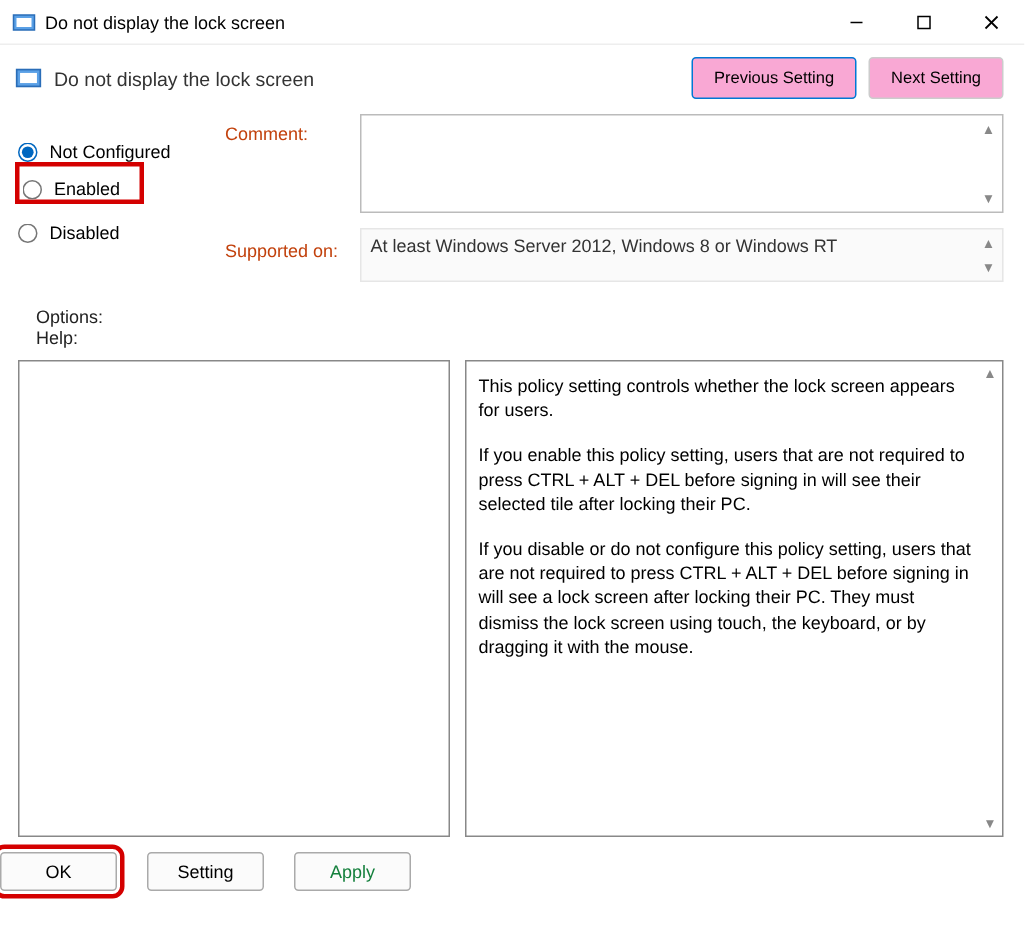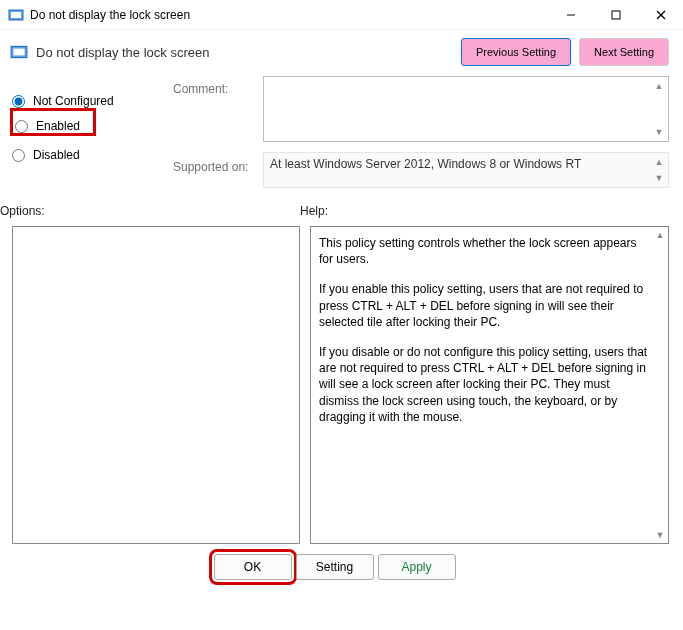--- a/index.html
+++ b/index.html
@@ -55,21 +55,21 @@
   .radio-row {
     display:flex; align-items:flex-end;
     height: 26px; gap:6px; padding-left:2px;
   }
   .radio-row input { margin:0 2px 0 0; }
   .radio-row.selected input { accent-color:#0067c0; }
   .radio-row.emph {
     border:3px solid #d40000;
     width: 86px; height: 28px;
   }
-  .label-col { width: 90px; padding-top:6px; color:#737373;margin-left:23px;}
+  .label-col { width: 90px; padding-top:6px; color:#c2410c;}
   .label-col .lbl { height:68px; display:flex; }
   .field-col { flex:1; display:flex; flex-direction:column; gap:10px;}
   .comment-box {
     height: 66px;
     border:1px solid #bbb;
     background:#fff;
     position:relative;
   }
   .supported-box {
     height: 36px;
@@ -83,44 +83,45 @@
   .vscroll {
     position:absolute; right:2px; top:2px; bottom:2px;
     width:14px; display:flex; flex-direction:column; justify-content:space-between;
   }
   .vscroll .arrow {
     width:14px;height:14px;display:flex;align-items:center;justify-content:center;
     color:#888;font-size:9px;
   }
   .section-labels {
     display:flex;
-    padding: 12px 14px 4px 0;
+    padding: 12px 14px 4px 24px;
     font-size:12px;
     color:#222;
+    flex-direction:column;
   }
   .section-labels .left { width: 300px; }
   .panels {
     display:flex;
     padding: 4px 14px 0 12px;
     gap: 10px;
     justify-content: space-between;
   }
   .options-panel, .help-panel {
     border:1px solid #888;
     background:#fff;
     height: 318px;
   }
   .options-panel { width: 288px; }
   .help-panel { flex:1; position:relative; padding:8px 20px 8px 8px; font-size:12px; line-height:1.35; }
   .help-panel p { margin:0 0 14px 0; }
   .help-panel .vscroll { right:1px; top:1px; bottom:1px; }
   .footer {
-    display:flex; justify-content:center;
+    display:flex; justify-content:flex-start;
     padding: 10px 14px 0 0;
-    gap: 4px;
+    gap: 20px;
   }
   .btn {
     width: 78px; height: 26px;
     border:1px solid #aaa;
     background:#fbfbfb;
     border-radius:3px;
     font-size:12px;
     cursor:pointer;
   }
   .btn.ok-emph {

